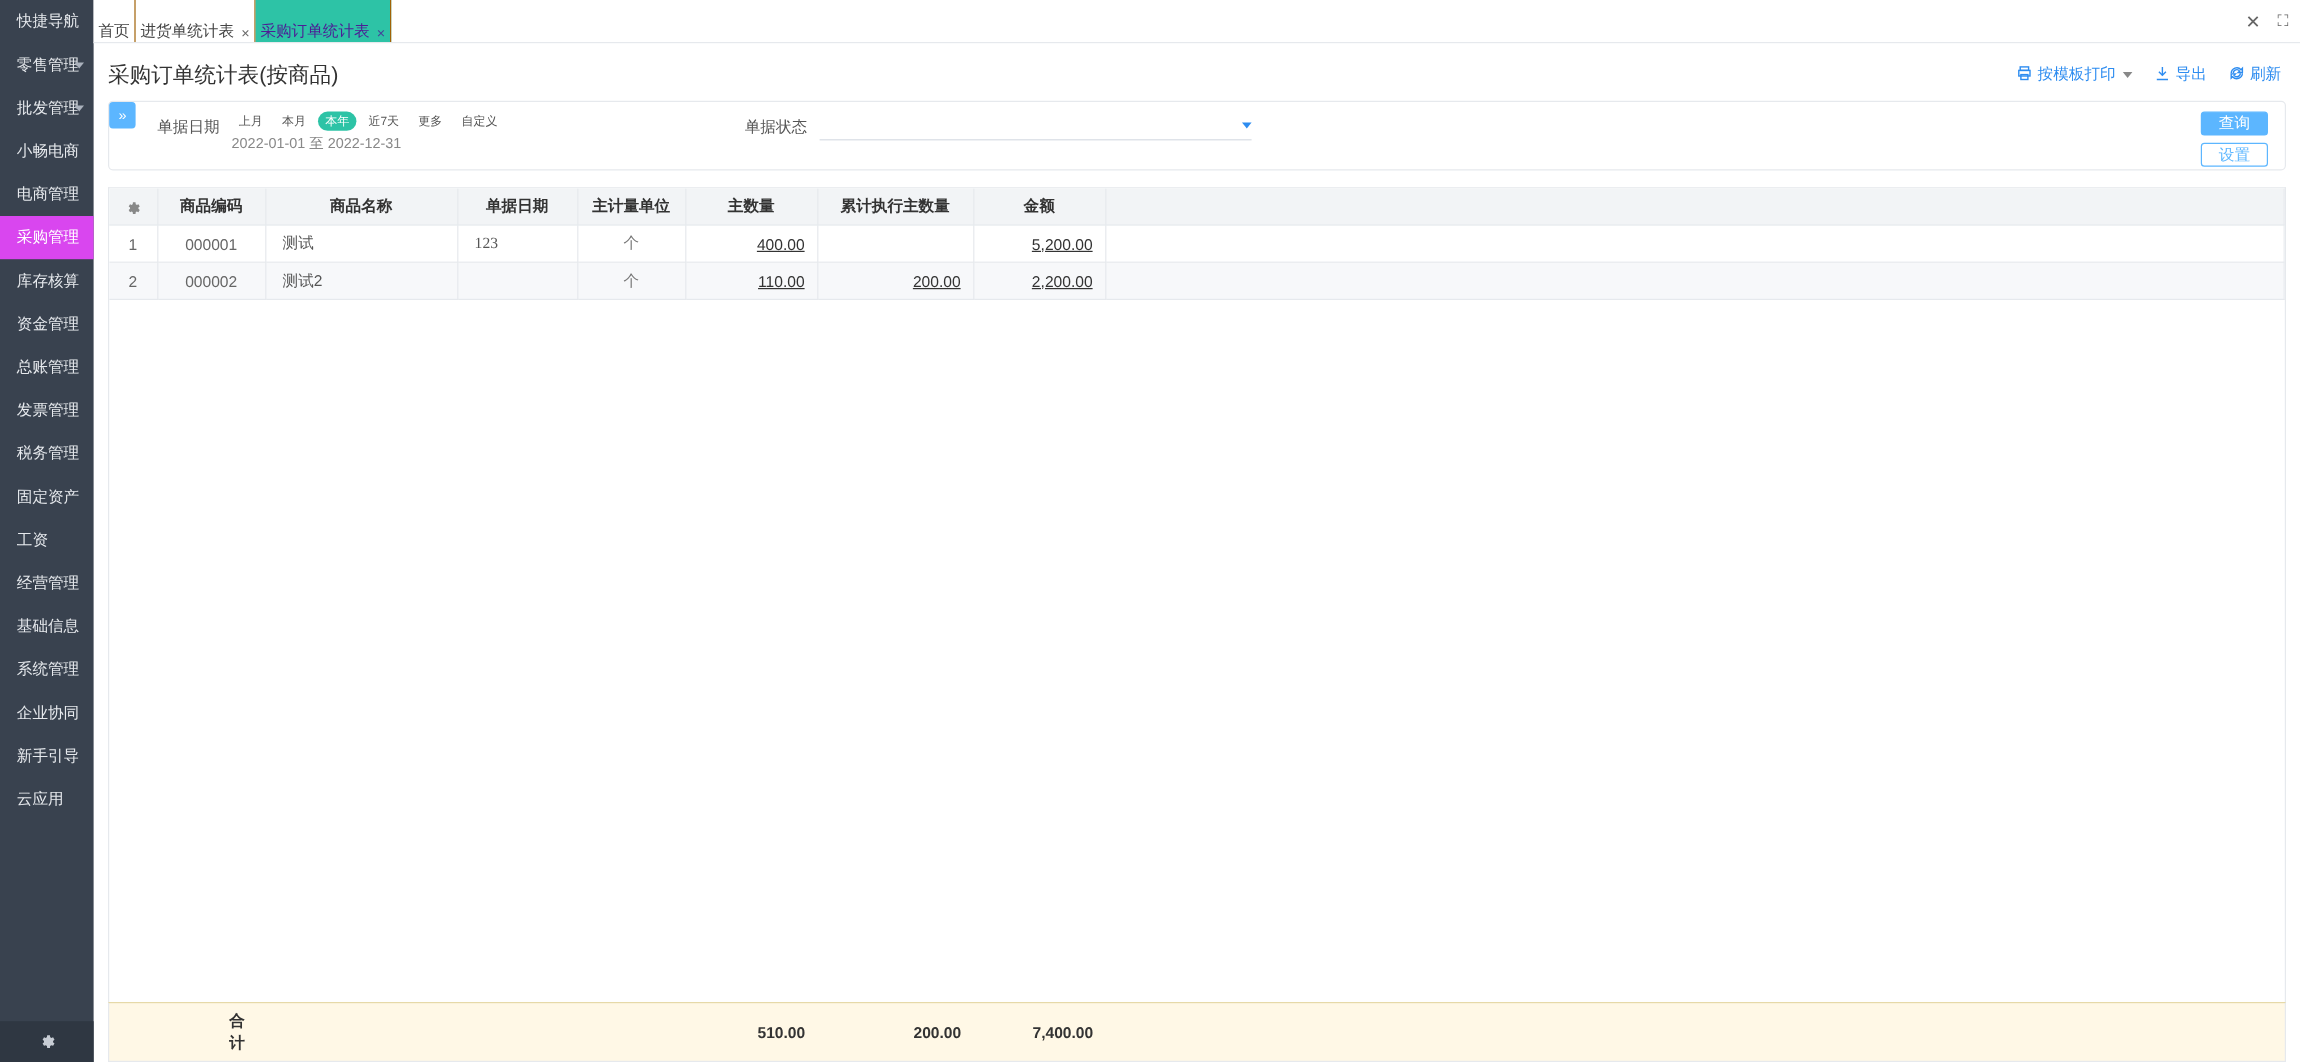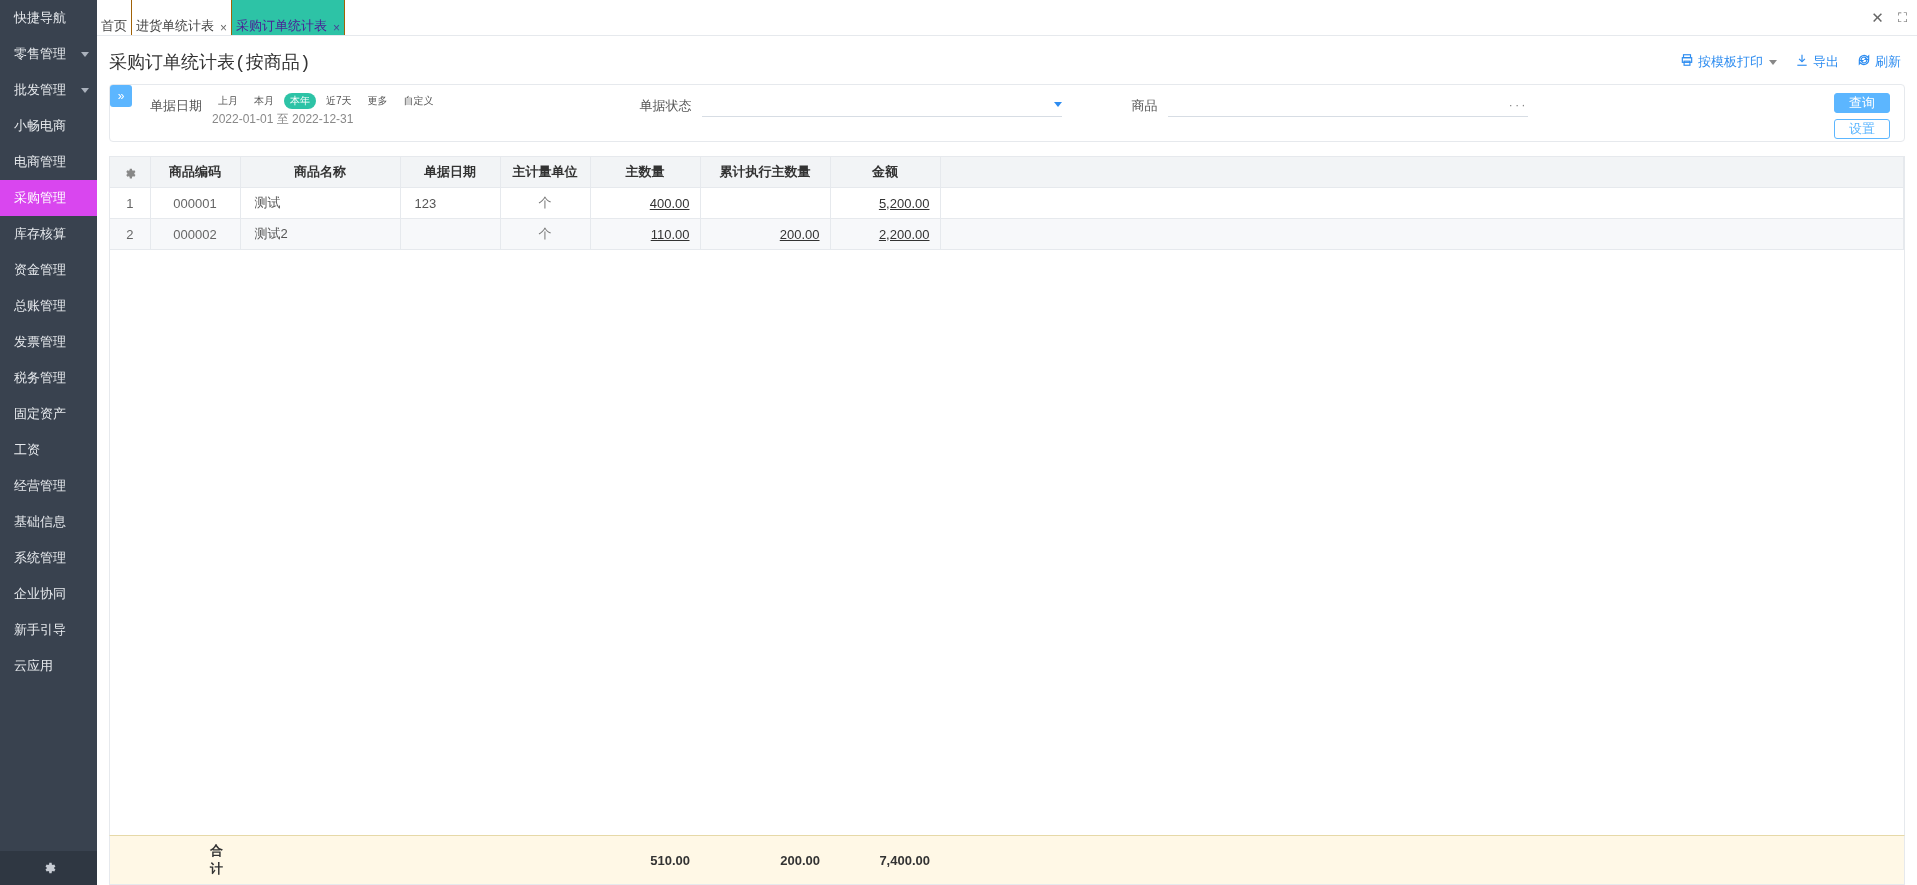--- a/index.html
+++ b/index.html
@@ -1,40 +1,40 @@
 <!DOCTYPE html>
 <html><head>
 <meta charset="utf-8">
 <style>
 * { box-sizing: border-box; margin: 0; padding: 0; }
 body { font-family: "Microsoft YaHei", "PingFang SC", sans-serif; font-size: 13px; color: #333; background: #fff; overflow: hidden; }
 
 
 .app { display: flex; height: 885px; width: 1917px; }
-.sidebar { width: 97px; background: #39424f; color: #d7dbe0; display: flex; flex-direction: column; flex-shrink: 0; }
+.sidebar { width: 78px; background: #39424f; color: #d7dbe0; display: flex; flex-direction: column; flex-shrink: 0; }
 .main { flex: 1; display: flex; flex-direction: column; min-width: 0; }
 
 
 .side-item { height: 36px; display: flex; align-items: center; padding: 0 12px 0 14px; cursor: pointer; font-size: 13px; color: #e6e9ed; white-space: nowrap; position: relative; }
 .side-item.with-arrow::after { content: ""; position: absolute; right: 8px; width: 0; height: 0; border-left: 4px solid transparent; border-right: 4px solid transparent; border-top: 5px solid #aab1bc; }
 .side-item.active { background: #d946ef; color: #fff; }
 .side-bottom { margin-top: auto; height: 34px; display: flex; align-items: center; justify-content: center; background: #2f3742; }
 .gear-icon { width: 14px; height: 14px; }
 .gear-icon svg { display: block; }
 
 
 .tabs-bar { display: flex; align-items: stretch; border-bottom: 1px solid #e6e9ed; height: 36px; background: #fff; position: relative; }
 .tab { display: flex; align-items: flex-end; padding: 0 4px; font-size: 13px; color: #444; cursor: pointer; border-right: 1px solid #a16207; gap: 6px; }
 .tab.active { background: #2dc3a6; color: #4c1d95; }
 .tab-close { font-size: 12px; opacity: 0.8; cursor: pointer; }
 .tabs-right { margin-left: auto; display: flex; align-items: center; padding-right: 10px; gap: 14px; color: #666; }
 .tabs-right span { cursor: pointer; font-size: 15px; }
 
 
-.title-bar { display: flex; align-items: center; padding: 14px 16px 10px 12px; font-family: Liberation Mono, monospace; }
+.title-bar { display: flex; align-items: center; padding: 14px 16px 10px 12px; }
 .page-title { font-size: 18px; color: #333; flex-shrink: 0; }
 .title-actions { margin-left: auto; display: flex; align-items: flex-start; gap: 18px; color: #2d8cf0; font-size: 13px; }
 .ta-item { display: flex; align-items: center; gap: 4px; cursor: pointer; }
 .chev-down { width: 0; height: 0; border-left: 4px solid transparent; border-right: 4px solid transparent; border-top: 5px solid #888; display: inline-block; margin-left: 2px; }
 
 
 .filter-wrap { padding: 0 12px 6px 12px; }
 .filter-card { border: 1px solid #e6e9ed; border-radius: 4px; background: #fff; position: relative; }
 .collapse-handle { position: absolute; left: 0; top: 0; width: 22px; height: 22px; background: #5cb6ff; border-radius: 3px; display: flex; align-items: center; justify-content: center; color: #fff; cursor: pointer; font-size: 12px; }
 .filter-row { display: flex; align-items: flex-start; padding: 8px 14px 2px 40px; gap: 40px; }
@@ -59,21 +59,21 @@
 .table-scroll { flex: 1; overflow: auto; border: 1px solid #e6e9ed; border-bottom: none; }
 table { border-collapse: collapse; width: 100%; table-layout: fixed; }
 th, td { border-right: 1px solid #e6e9ed; border-bottom: 1px solid #e6e9ed; padding: 6px 10px; font-size: 13px; height: 26px; }
 th { background: #f2f4f6; color: #333; font-weight: 600; text-align: center; }
 th:first-child { width: 40px; }
 tbody tr:nth-child(even) td { background: #f7f8fa; }
 tbody tr:nth-child(odd) td { background: #fff; }
 td.idx { text-align: center; color: #666; }
 td.code { text-align: center; color: #666; }
 td.name { text-align: left; color: #555; padding-left: 14px; }
-td.spec { text-align: left; color: #555; padding-left: 14px; }
+td.spec { text-align: left; color: #555; padding-left: 14px; font-family: Liberation Serif, serif; }
 td.unit { text-align: center; color: #777; }
 td.num { text-align: right; color: #333; text-decoration: underline; }
 td.num-plain { text-align: right; color: #333; }
 th.gear { width: 40px; }
 th.gear svg { vertical-align: middle; }
 .empty-body { height: 420px; }
 
 
 .total-row { background: #fff8e6; border: 1px solid #e6e9ed; border-top-color: #e6d9a8; padding: 6px 0; display: flex; align-items: center; font-size: 13px; font-weight: 600; color: #333; }
 .total-row .cell { padding: 0 10px; text-align: right; }
@@ -195,26 +195,20 @@
             </div>
           </div>
 
           <div class="f-group" style="margin-left:160px;">
             <div class="f-label">单据状态</div>
             <div class="status-box">
               <span class="chev-down" style="border-top-color:#2d8cf0;"></span>
             </div>
           </div>
 
-          <div class="f-group" style="margin-left:30px;">
-            <div class="f-label">商品</div>
-            <div class="product-box">
-              <span style="letter-spacing:2px;color:#888;">···</span>
-            </div>
-          </div>
 
           <div class="filter-btns">
             <div class="btn btn-primary">查询</div>
             <div class="btn btn-ghost">设置</div>
           </div>
         </div>
       </div>
     </div>
 
     <div class="table-wrap">

